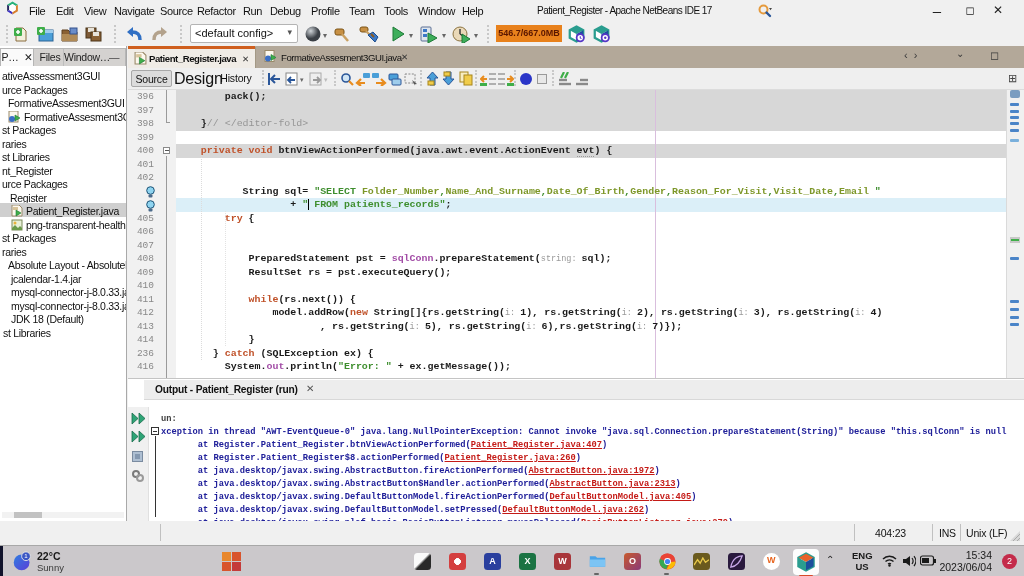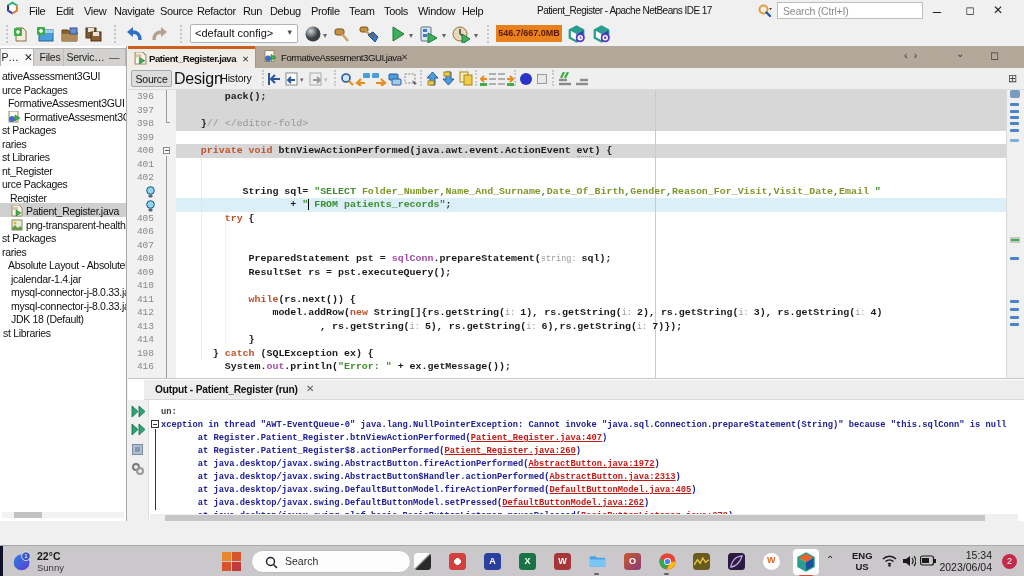--- a/index.html
+++ b/index.html
@@ -40,21 +40,21 @@
 .str{color:#3e8e2e}
 .sqlid{color:#7d9729}
 .fld{color:#a24ca6}
 .hint{color:#999;font-weight:normal;font-size:8.5px}
 .cmt{color:#969696;font-weight:normal}
 #stripe{position:absolute;top:90px;left:1006px;width:18px;height:288px;background:#f0f0f0;border-left:1px solid #dadada}
 .smark{position:absolute;left:3px;width:9px;height:3px;background:#4a84c8;border-radius:1px}
 
 #output{position:absolute;top:378px;left:128px;width:896px;height:143px;background:#fff;border-top:1px solid #c4c4c4}
 #outtabs{position:absolute;top:1px;left:16px;width:896px;height:20px;background:#ededed;border-bottom:1px solid #d8d8d8}
-#outbody{position:absolute;top:21px;left:0;width:820px;height:122px;background:#fff}
+#outbody{position:absolute;top:28px;left:0;width:820px;height:122px;background:#fff}
 #outtools{position:absolute;top:0px;left:0;width:21px;height:122px;background:#f0f0f0;border-right:1px solid #e0e0e0}
 .oline{position:absolute;font-family:"Liberation Mono",monospace;font-size:8.75px;font-weight:bold;color:#20209a;white-space:pre;height:13px;line-height:13px}
 .olink{color:#c41a16;text-decoration:underline}
 
 #statusbar{position:absolute;top:521px;left:0;width:1024px;height:24px;background:#f0f0f0}
 .stxt{position:absolute;top:6px;font-size:10.5px;letter-spacing:-0.2px;color:#111}
 .ssep{position:absolute;top:3px;width:1px;height:17px;background:#c0c0c0}
 
 #taskbar{position:absolute;top:545px;left:0;width:1024px;height:31px;background:#cbc8cb;border-top:1px solid #a8a8a8}
 .tbicon{position:absolute;top:7px;width:17px;height:17px;border-radius:3.5px}
@@ -84,21 +84,20 @@
     <span class="menu" style="left:349px">Team</span>
     <span class="menu" style="left:384px">Tools</span>
     <span class="menu" style="left:418px">Window</span>
     <span class="menu" style="left:462px">Help</span>
     <span id="wintitle">Patient_Register - Apache NetBeans IDE 17</span>
     <svg class="abs" style="top:3px;left:757px" width="16" height="16" viewBox="0 0 16 16">
         <circle cx="6.5" cy="6.5" r="4" fill="none" stroke="#e59a3c" stroke-width="2"></circle>
         <path d="M9.5 9.5 L13 13" stroke="#2a5699" stroke-width="2.4" stroke-linecap="round"></path>
         <path d="M12 5l3 0-1.5 2.2z" fill="#444"></path>
       </svg>
-    <input id="searchbox" value="Search (Ctrl+I)" readonly="" style="">
     <span class="winbtn" style="left:922px;font-size:15px">–</span>
     <span class="winbtn" style="left:955px;font-size:11px">◻</span>
     <span class="winbtn" style="left:983px;font-size:12px">✕</span>
   </div>
   <div id="toolbar">
     <div class="tsep" style="left:6px"></div>
     <svg class="abs" style="top:5px;left:13px" width="16" height="15" viewBox="0 0 16 15">
         <path d="M3 1h7l3 3v10H3z" fill="#f3efdc" stroke="#8a6d3f"></path>
         <rect x="1" y="1" width="8" height="8" rx="1" fill="#3fae49"></rect>
         <path d="M5 3v4M3 5h4" stroke="#fff" stroke-width="1.6"></path>
@@ -184,21 +183,21 @@
         <path d="M12 12v10l9-5V7z" fill="#1b4f9c"></path>
         <circle cx="17" cy="17" r="6" fill="#5636c7"></circle>
         <circle cx="17" cy="17" r="3.6" fill="#fff"></circle>
         <circle cx="17" cy="17" r="1.6" fill="#5636c7"></circle>
       </svg>
   </div>
   <div id="leftpanel">
     <div id="lptabs">
       <div class="lptab" style="left:0;width:33px;background:#fafafa;border-right:1px solid #b6b6b6">P… &nbsp;✕</div>
       <div class="lptab" style="left:36px;width:26px">Files</div>
-      <div class="lptab" style="left:62px;width:44px;border-left:1px solid #bdbdbd">Servic…</div>
+      <div class="lptab" style="left:62px;width:44px;border-left:1px solid #bdbdbd">Window…</div>
       <div class="lptab" style="left:104px;width:18px;color:#444">—</div>
     </div>
     <div id="lptree">
       <div class="trow" style="top:3px;left:2px">ativeAssessment3GUI</div>
       <div class="trow" style="top:16.5px;left:2px">urce Packages</div>
       <div class="trow" style="top:30px;left:8px">FormativeAssesment3GUI</div>
       <div class="trow" style="top:43.5px;left:24px"><svg class="abs" style="left:-16px;top:1px" width="13" height="12" viewBox="0 0 13 12">
             <rect x="1" y="0" width="9" height="11" fill="#fdf8ee" stroke="#9a8a6a"></rect>
             <circle cx="4" cy="8" r="3" fill="#3b6fc6"></circle>
             <path d="M7 4l5 3-5 3z" fill="#3fae49" stroke="#1d7a36" stroke-width="0.6"></path>
@@ -353,21 +352,21 @@
       <div class="lnum" style="top:121.5px">405</div>
       <div class="lnum" style="top:135px">406</div>
       <div class="lnum" style="top:148.5px">407</div>
       <div class="lnum" style="top:162px">408</div>
       <div class="lnum" style="top:175.5px">409</div>
       <div class="lnum" style="top:189px">410</div>
       <div class="lnum" style="top:202.5px">411</div>
       <div class="lnum" style="top:216px">412</div>
       <div class="lnum" style="top:229.5px">413</div>
       <div class="lnum" style="top:243px">414</div>
-      <div class="lnum" style="top:256.5px">198</div>
+      <div class="lnum" style="top:256.5px">236</div>
       <div class="lnum" style="top:270px">416</div>
       <svg class="abs" style="left:17px;top:96px" width="11" height="12" viewBox="0 0 11 12">
           <circle cx="5.5" cy="4.5" r="3.8" fill="#8fd4f0" stroke="#1a5276" stroke-width="1"></circle>
           <rect x="3.5" y="8.5" width="4" height="3" rx="1" fill="#4a6a8a"></rect>
         </svg>
       <svg class="abs" style="left:17px;top:109.5px" width="11" height="12" viewBox="0 0 11 12">
           <circle cx="5.5" cy="4.5" r="3.8" fill="#8fd4f0" stroke="#1a5276" stroke-width="1"></circle>
           <rect x="3.5" y="8.5" width="4" height="3" rx="1" fill="#4a6a8a"></rect>
         </svg>
       <div style="position:absolute;left:38px;top:0;width:1px;height:32px;background:#9a9a9a"></div>
@@ -440,20 +439,33 @@
       <div class="oline" style="left:33px;top:58px">       at java.desktop/javax.swing.AbstractButton.fireActionPerformed(<span class="olink">AbstractButton.java:1972</span>)</div>
       <div class="oline" style="left:33px;top:71px">       at java.desktop/javax.swing.AbstractButton$Handler.actionPerformed(<span class="olink">AbstractButton.java:2313</span>)</div>
       <div class="oline" style="left:33px;top:84px">       at java.desktop/javax.swing.DefaultButtonModel.fireActionPerformed(<span class="olink">DefaultButtonModel.java:405</span>)</div>
       <div class="oline" style="left:33px;top:97px">       at java.desktop/javax.swing.DefaultButtonModel.setPressed(<span class="olink">DefaultButtonModel.java:262</span>)</div>
       <div class="oline" style="left:33px;top:110px">       at java.desktop/javax.swing.plaf.basic.BasicButtonListener.mouseReleased(<span class="olink">BasicButtonListener.java:279</span>)</div>
       <div class="abs" style="left:22px;top:114px;width:868px;height:8px;background:#f0f0f0">
           <div style="position:absolute;left:15px;top:1px;width:820px;height:6px;background:#c6c6c6"></div>
         </div>
     </div>
   </div>
+  <div id="statusbar">
+    <div class="ssep" style="left:160px"></div>
+    <div class="ssep" style="left:854px"></div>
+    <span class="stxt" style="left:875px">404:23</span>
+    <div class="ssep" style="left:932px"></div>
+    <span class="stxt" style="left:939px">INS</span>
+    <div class="ssep" style="left:960px"></div>
+    <span class="stxt" style="left:966px">Unix (LF)</span>
+    <svg class="abs" style="left:1008px;top:8px" width="14" height="14" viewBox="0 0 14 14">
+        <path d="M12 2v10H2z" fill="#d8d8d8"></path>
+        <path d="M12 5 5 12M12 9l-3 3" stroke="#aaa" stroke-width="1"></path>
+      </svg>
+  </div>
   <div id="taskbar">
       <div class="abs" style="left:0;top:0;width:3px;height:31px;background:#10122a"></div>
     <svg class="abs" style="left:12px;top:5px" width="21" height="21" viewBox="0 0 24 24">
         <defs>
           <linearGradient id="wg" x1="0" y1="0" x2="1" y2="1">
             <stop offset="0" stop-color="#2f7de0"></stop>
             <stop offset="1" stop-color="#5a3fd8"></stop>
           </linearGradient>
         </defs>
         <circle cx="11" cy="13" r="9" fill="url(#wg)"></circle>
@@ -461,27 +473,20 @@
         <text x="16" y="8.5" font-size="7" fill="#fff" text-anchor="middle" font-family="Liberation Sans">1</text>
       </svg>
     <span class="abs" style="left:37px;top:4px;font-size:10.5px;font-weight:bold;color:#1a1a1a">22°C</span>
     <span class="abs" style="left:37px;top:16px;font-size:9.5px;color:#3a3a3a">Sunny</span>
     <svg class="abs" style="left:222px;top:6px" width="19" height="19" viewBox="0 0 19 19">
         <rect x="0" y="0" width="9" height="9" fill="#e8872c"></rect>
         <rect x="10" y="0" width="9" height="9" fill="#d8542c"></rect>
         <rect x="0" y="10" width="9" height="9" fill="#d8542c"></rect>
         <rect x="10" y="10" width="9" height="9" fill="#c43a3a"></rect>
       </svg>
-    <div id="tbsearch">
-        <svg class="abs" style="left:13px;top:5px" width="13" height="13" viewBox="0 0 13 13">
-          <circle cx="5.5" cy="5.5" r="4" fill="none" stroke="#222" stroke-width="1.5"></circle>
-          <path d="M8.5 8.5l3.5 3.5" stroke="#222" stroke-width="1.5"></path>
-        </svg>
-        <span style="position:absolute;left:33px;top:4px">Search</span>
-      </div>
     <div class="tbicon" style="left:414px;background:linear-gradient(135deg,#fafafa 45%,#2a2a2a 55%)"></div>
     <div class="tbicon" style="left:449px;background:radial-gradient(circle,#fff 26%,#d43f3f 30%)"></div>
     <div class="tbicon" style="left:484px;background:#2a3f9e;color:#fff;font-size:9px;font-weight:bold;text-align:center;line-height:17px">A</div>
     <div class="tbicon" style="left:519px;background:#1a7343;color:#fff;font-size:9px;font-weight:bold;text-align:center;line-height:17px">X</div>
     <div class="tbicon" style="left:554px;background:#a8353a;color:#fff;font-size:9px;font-weight:bold;text-align:center;line-height:17px">W</div>
     <svg class="abs" style="left:589px;top:7px" width="17" height="17" viewBox="0 0 21 21">
         <path d="M1 4h7l2 2h10v11H1z" fill="#4aa3e8"></path>
         <path d="M1 8h19v9H1z" fill="#7cc4f4"></path>
       </svg>
     <div class="tbicon" style="left:624px;background:linear-gradient(135deg,#c85a2c,#8a3a7a);color:#fff;font-size:9px;font-weight:bold;text-align:center;line-height:17px">O</div>

